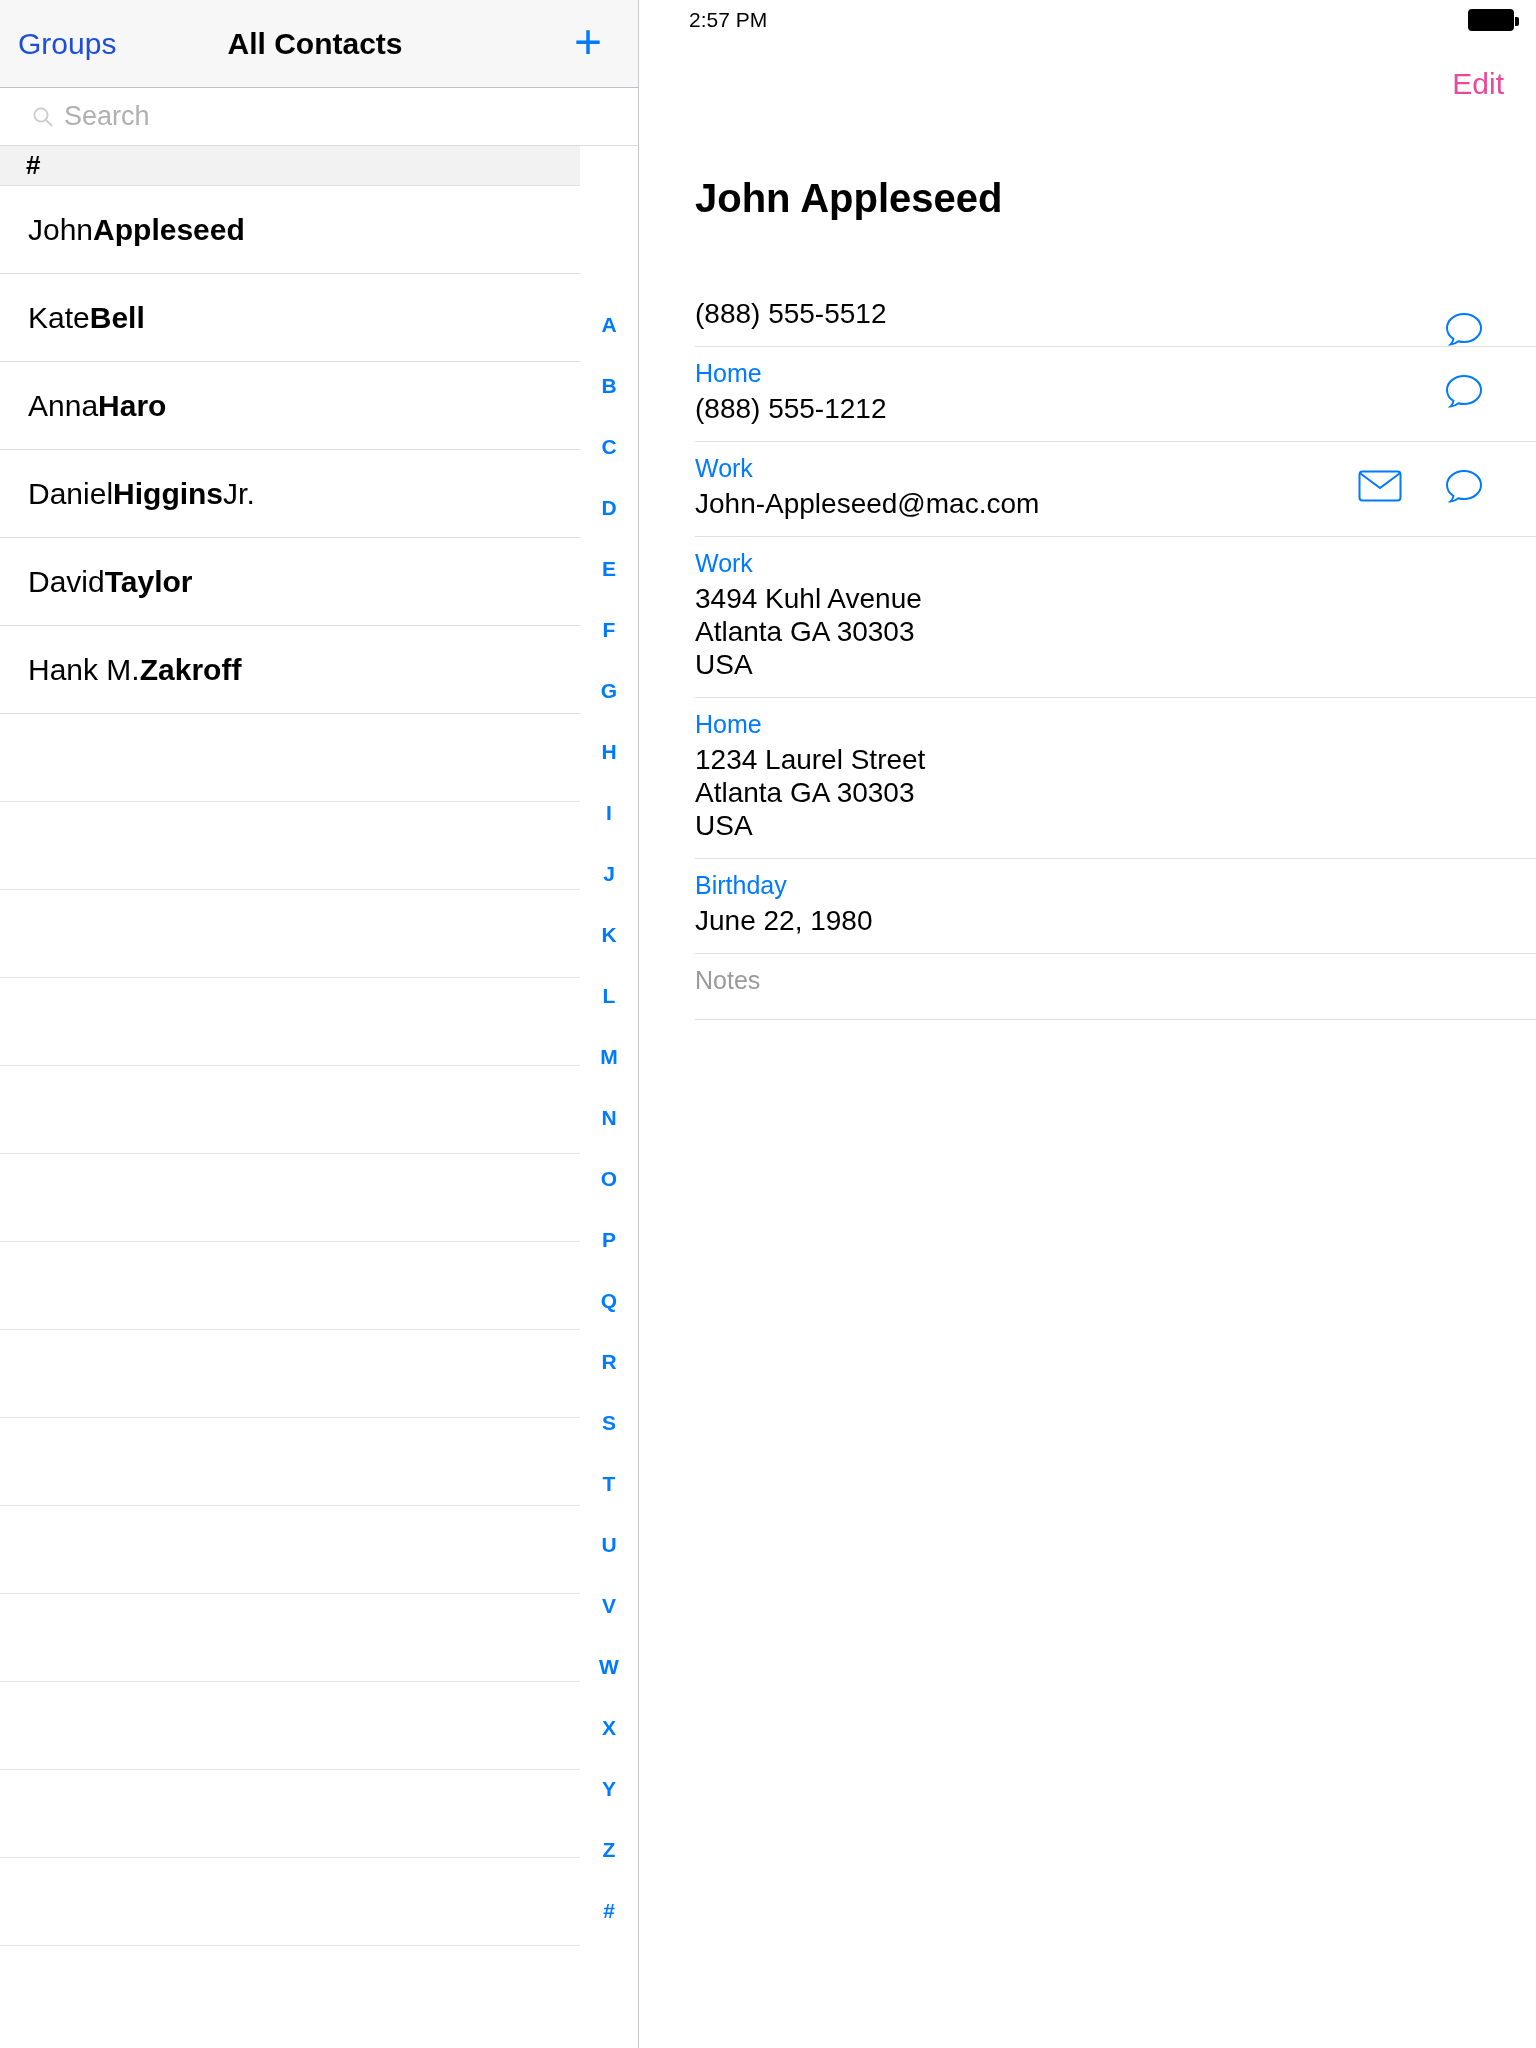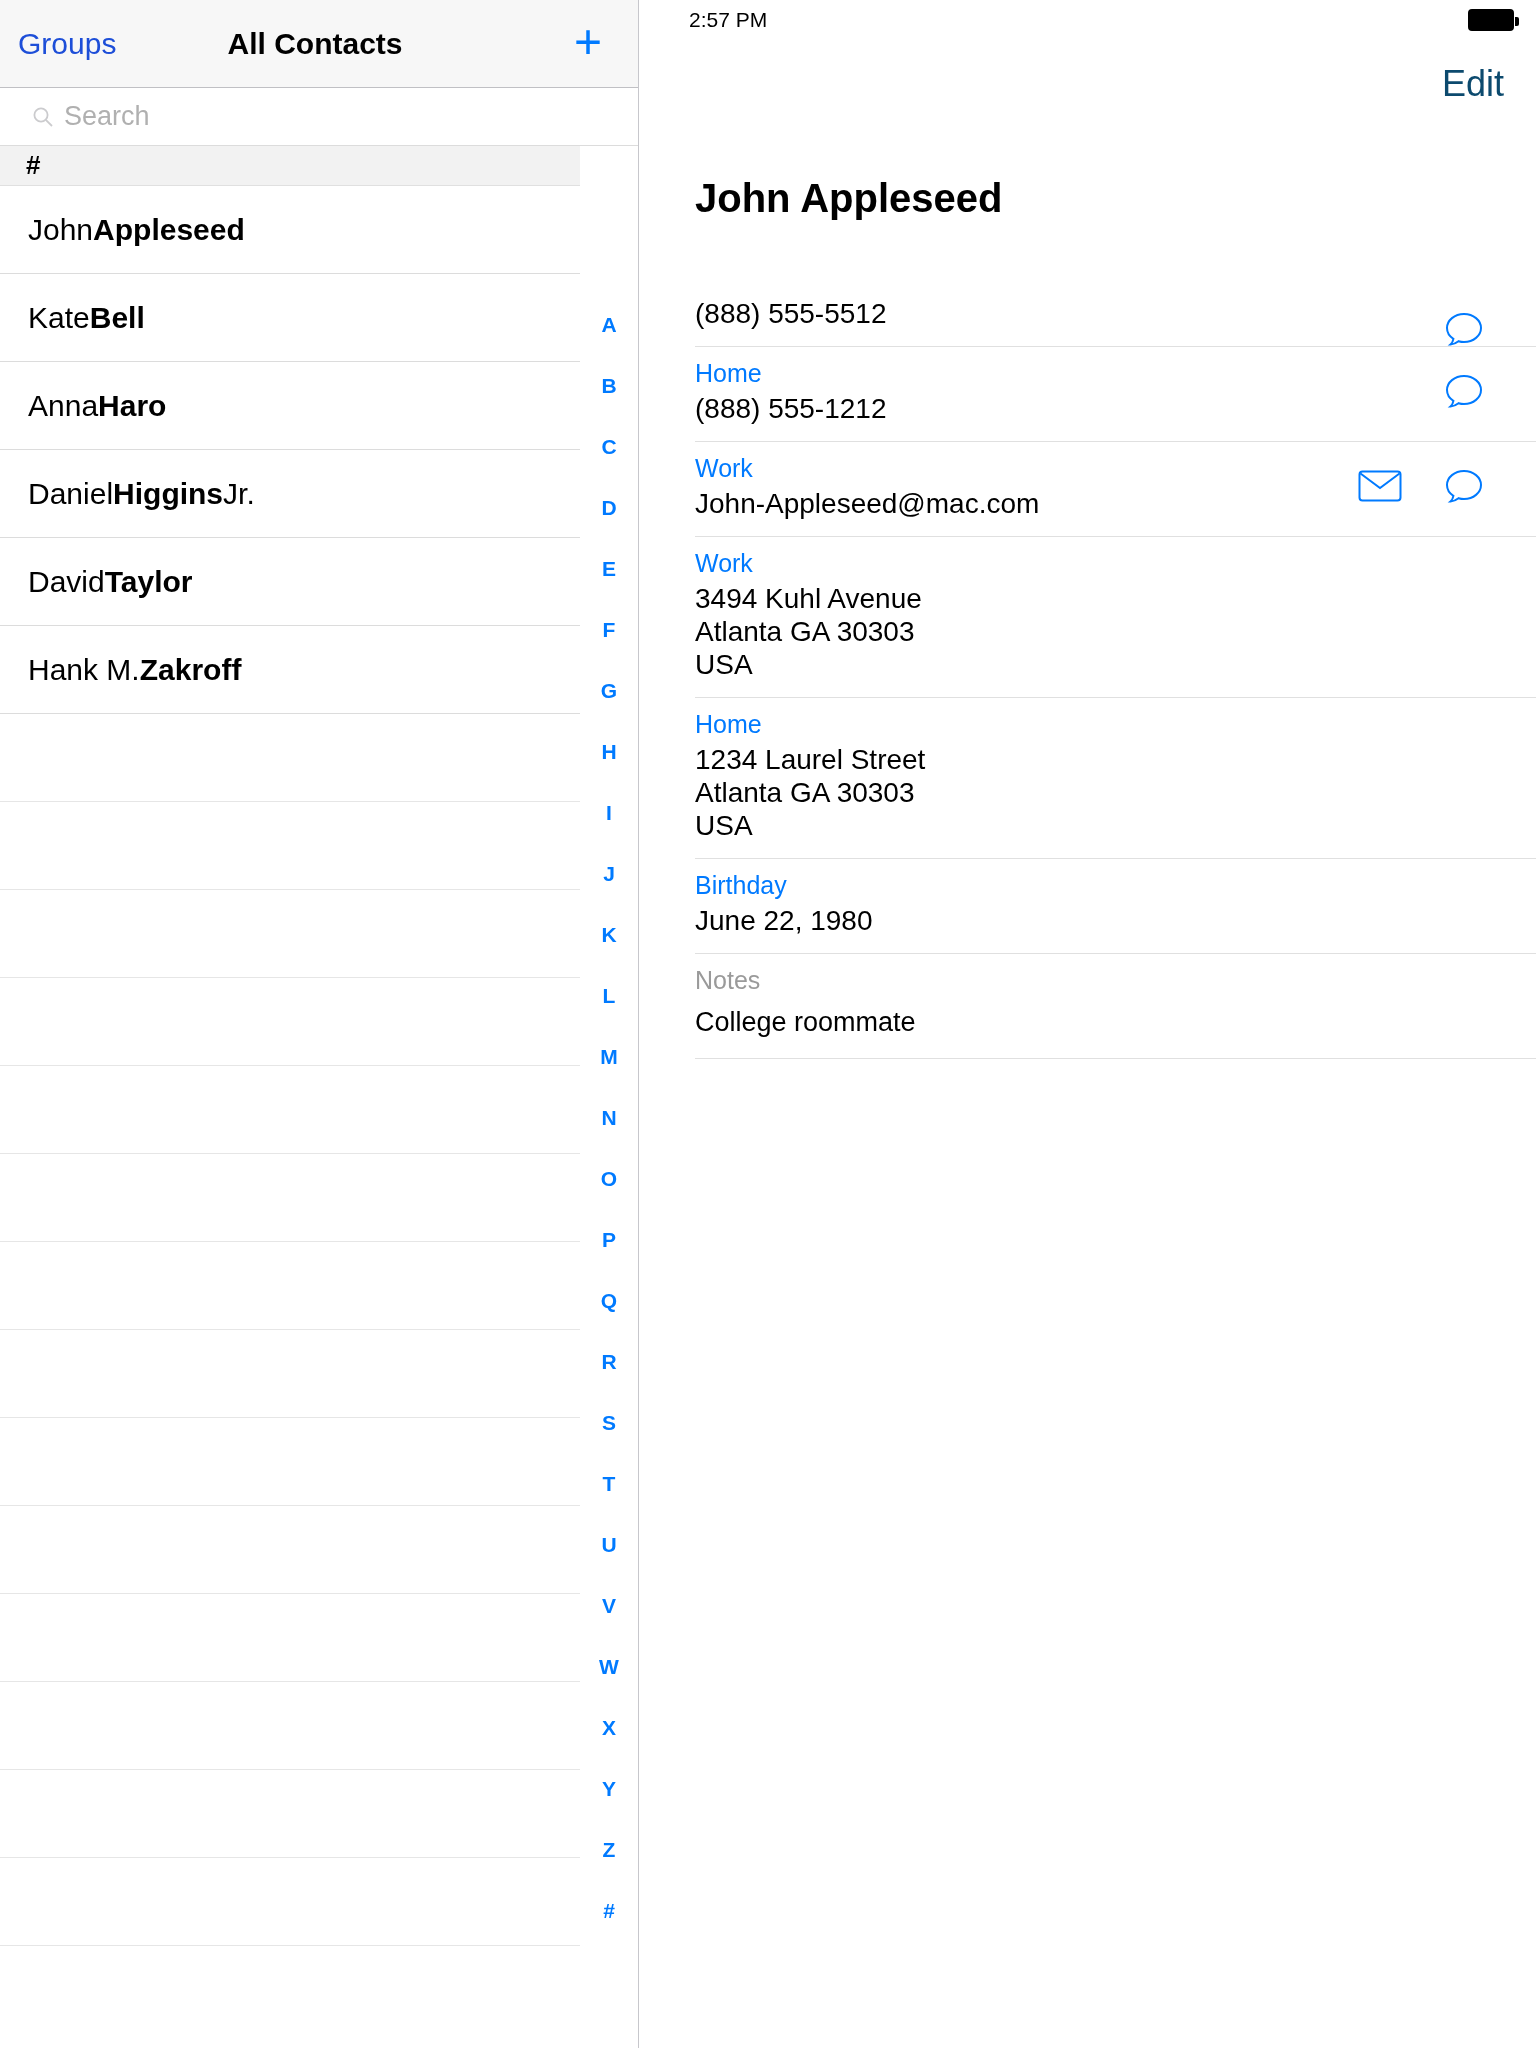--- a/index.html
+++ b/index.html
@@ -189,22 +189,22 @@
     border-radius: 0 2px 2px 0;
   }
   .nav-bar-right {
     height: 88px;
     display: flex;
     align-items: center;
     justify-content: flex-end;
     padding-right: 32px;
   }
   .edit-btn {
-    font-size: 36px;
-    color: #0c4a6e;
+    font-size: 30px;
+    color: #ec4899;
     cursor: pointer;
   }
   .detail-body {
     padding-left: 56px;
     padding-right: 0;
   }
   .contact-name {
     font-size: 40px;
     font-weight: bold;
     color: #000;
@@ -420,20 +420,19 @@
 USA</div>
         </div>
 
         <div class="field-row">
           <div class="field-label">Birthday</div>
           <div class="field-value">June 22, 1980</div>
         </div>
 
         <div class="notes-row">
           <div class="field-label grey">Notes</div>
-          <div class="notes-value">College roommate</div>
         </div>
 
         <div class="bottom-rule"></div>
       </div>
     </div>
   </div>
 </div>
 
 </body></html>

